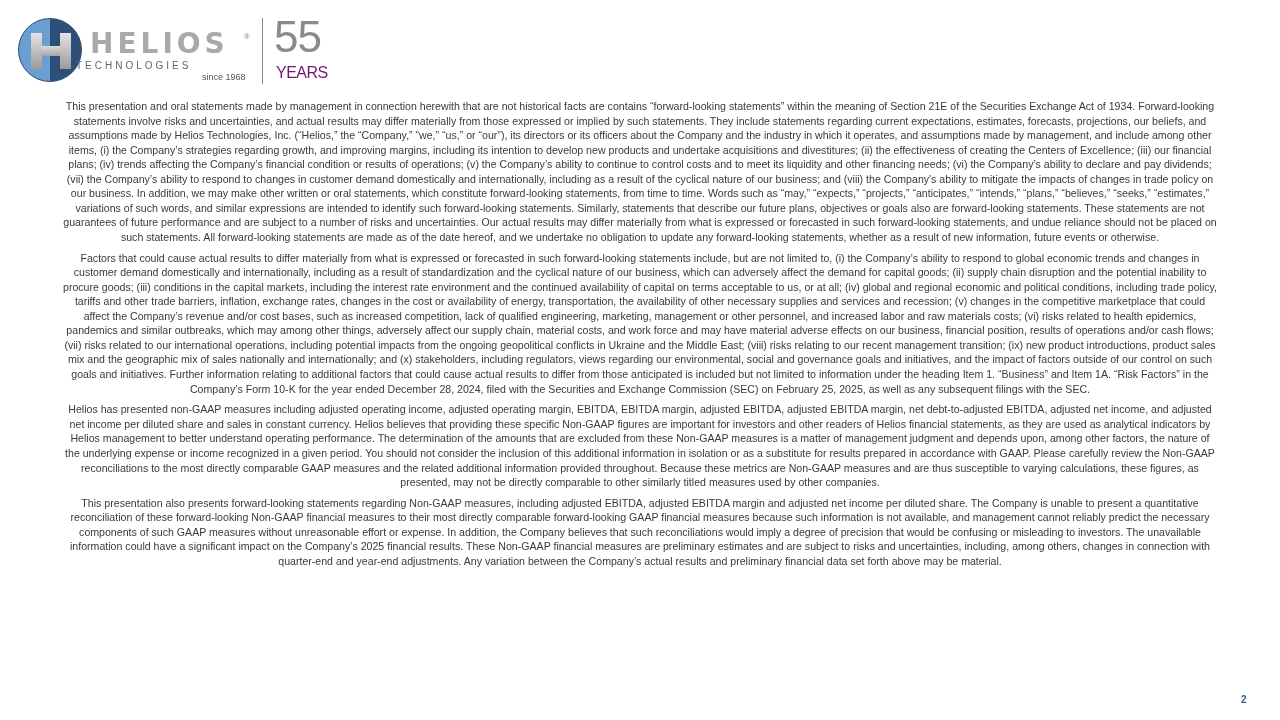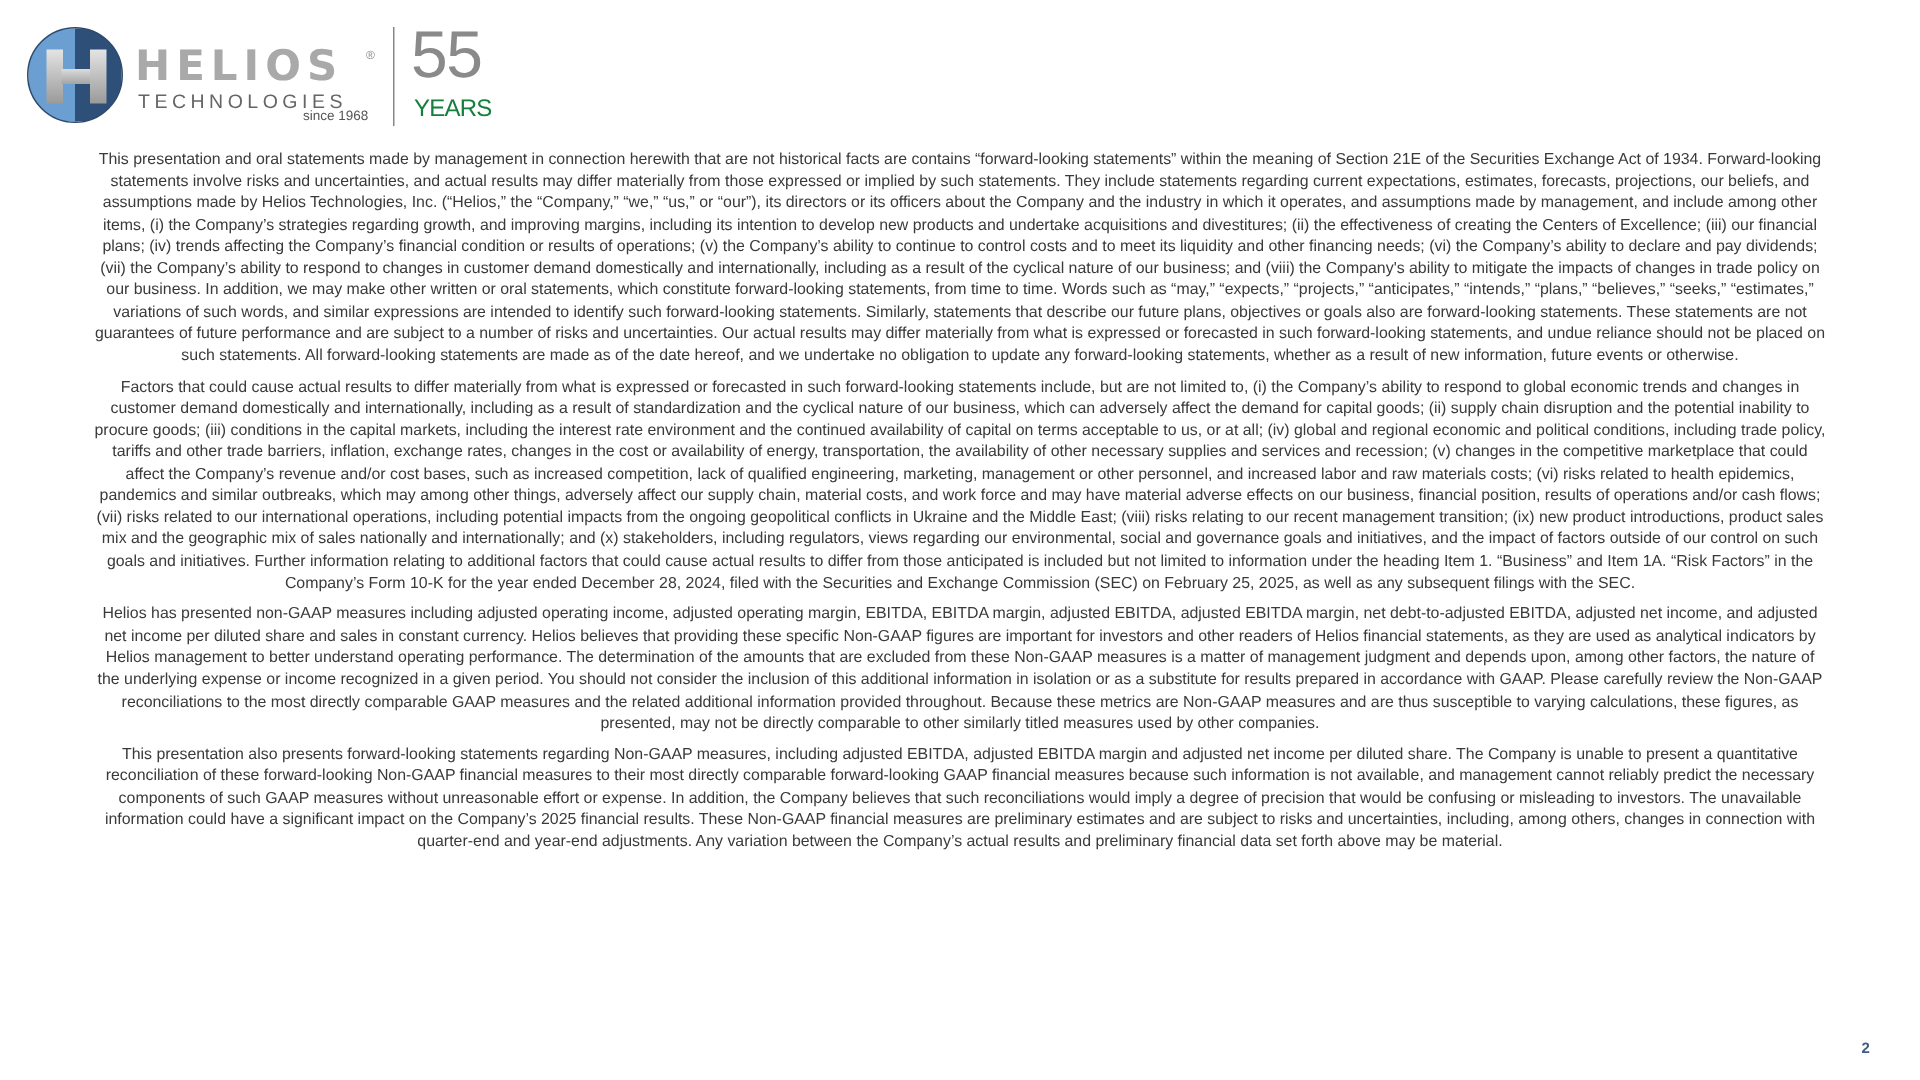--- a/index.html
+++ b/index.html
@@ -16,25 +16,25 @@
   }
   .logo-h { position: absolute; left: 12px; top: 14px; width: 40px; height: 36px; }
   .logo-h .bar-l, .logo-h .bar-r { position: absolute; top: 0; width: 11px; height: 36px; background: linear-gradient(180deg,#e4e4e4,#9a9a9a); }
   .logo-h .bar-l { left: 0; } .logo-h .bar-r { right: 0; }
   .logo-h .bar-m { position: absolute; left: 10px; top: 13px; width: 20px; height: 10px; background: linear-gradient(180deg,#dcdcdc,#a4a4a4); }
   .logo-word {
     position: absolute; left: 72px; top: 14px; font-size: 28px; font-weight: bold; letter-spacing: 4px;
     color: #a9a9a9; font-family: "DejaVu Sans", sans-serif; line-height: 28px;
   }
   .logo-reg { position: absolute; left: 226px; top: 16px; font-size: 8px; color: #888; }
-  .logo-tech { position: absolute; left: 74px; top: 44px; font-size: 13px; letter-spacing: 3px; color: #666; }
+  .logo-tech { position: absolute; left: 58px; top: 44px; font-size: 10px; letter-spacing: 3px; color: #666; }
   .logo-since { position: absolute; left: 184px; top: 56px; font-size: 9px; color: #555; }
   .logo-divider { position: absolute; left: 244px; top: 2px; width: 1px; height: 66px; background: #888; }
   .logo-55 { position: absolute; left: 256px; top: -2px; font-size: 44px; color: #8a8a8a; font-family: "Liberation Sans Narrow","Liberation Sans", sans-serif; font-weight: 300; line-height: 46px; letter-spacing: -1px; text-align: right; }
-  .logo-years { position: absolute; left: 258px; top: 48px; font-size: 16px; color: #15803d; line-height: 18px; letter-spacing: -0.5px; }
+  .logo-years { position: absolute; left: 258px; top: 48px; font-size: 16px; color: #701a75; line-height: 18px; letter-spacing: -0.5px; }
   .title {
     position: absolute; left: 374px; top: 36px; font-size: 31px; font-weight: bold; color: #6b9bd0;
     line-height: 36px; letter-spacing: 0.3px;
   }
   .content {
     position: absolute; left: 62px; top: 99px; width: 1156px;
     font-size: 10.6px; line-height: 14.55px; color: #3a3a3a;
     text-align: center;
   }
   .content p { margin: 0 0 6.2px 0; }

